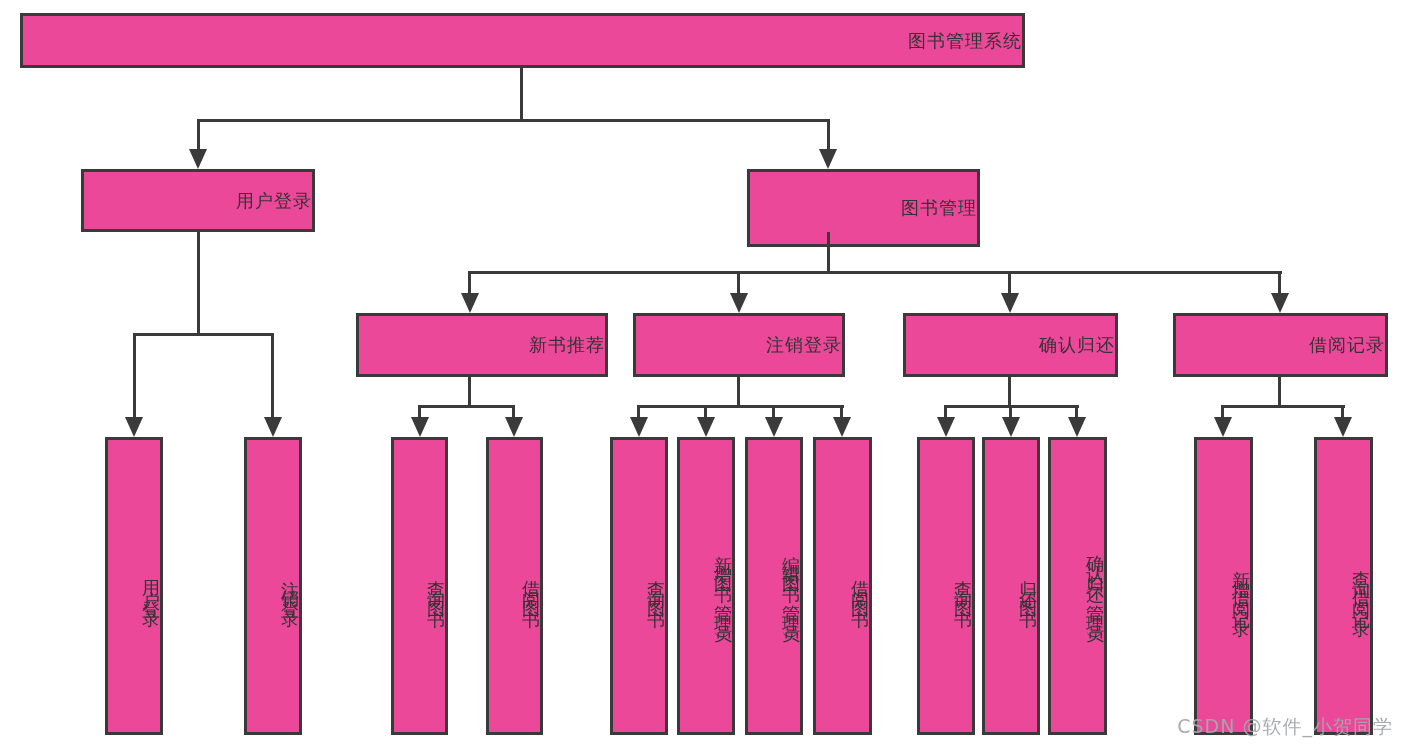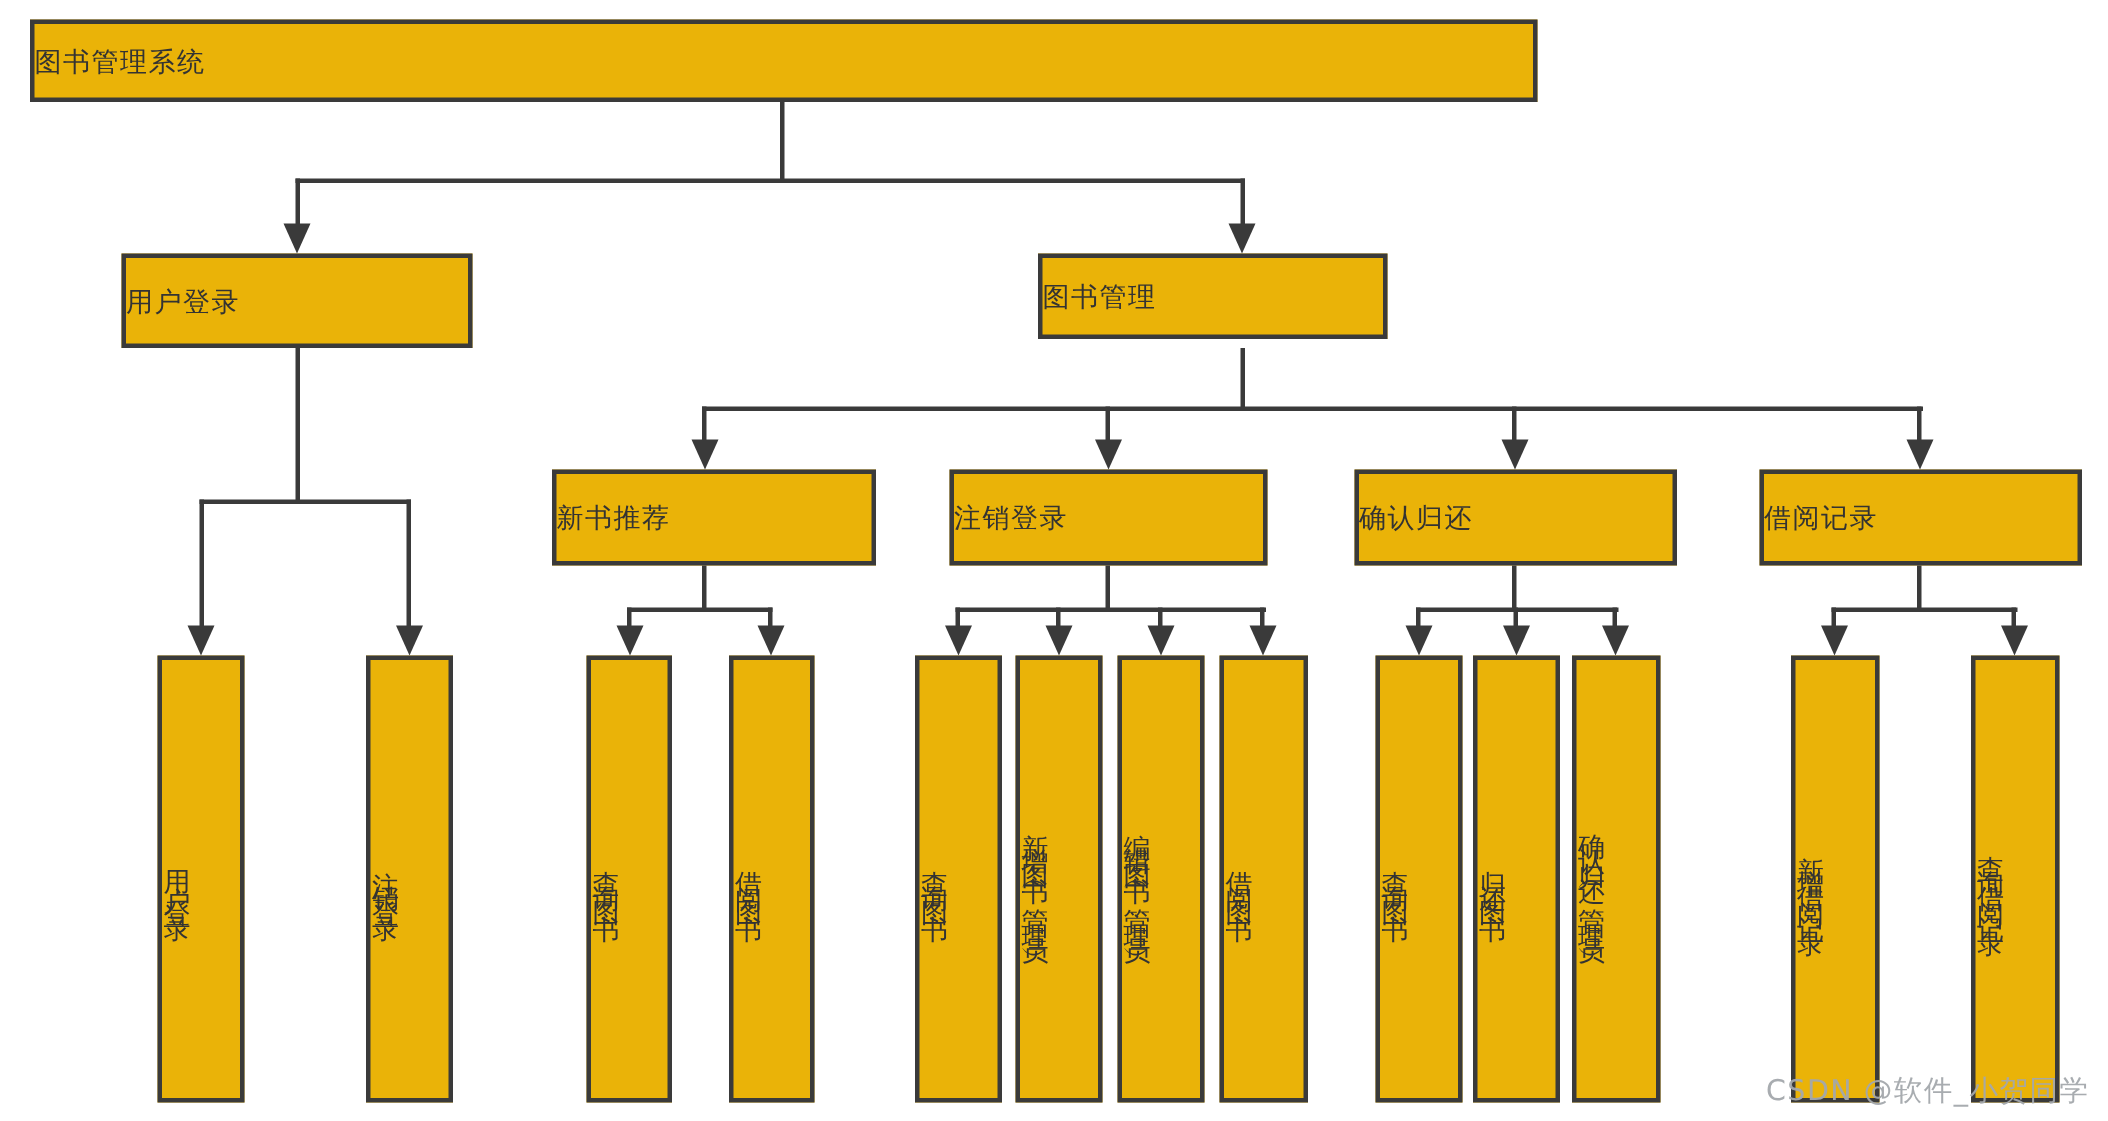--- a/index.html
+++ b/index.html
@@ -8,22 +8,22 @@
     --bg:#ffffff;
     --wm:#a4a8ac;
   }
   html,body{margin:0;padding:0;background:var(--bg);}
   #stage{
     position:relative;width:1405px;height:747px;background:var(--bg);
     font-family:"DejaVu Sans","Liberation Sans",sans-serif;
     color:var(--text);overflow:hidden;
   }
   .node{
-    position:absolute;background:#eab308;border:3px solid var(--line);
-    box-sizing:border-box;display:flex;align-items:center;justify-content:flex-start;
+    position:absolute;background:#ec4899;border:3px solid var(--line);
+    box-sizing:border-box;display:flex;align-items:center;justify-content:flex-end;
     font-size:18px;letter-spacing:1px;color:var(--text);
   }
   .leaf>span{
     writing-mode:vertical-rl;text-orientation:mixed;
     letter-spacing:10px;font-size:18px;line-height:1;
   }
   .ln{position:absolute;background:var(--line);}
   .arr{
     position:absolute;width:0;height:0;
     border-left:9px solid transparent;border-right:9px solid transparent;
@@ -39,25 +39,25 @@
 
 <div id="stage">
 
   <div class="node" style="left:20px;top:13px;width:1005px;height:55px">
     <span>图书管理系统</span>
   </div>
 
   <div class="node" style="left:81px;top:169px;width:234px;height:63px">
     <span>用户登录</span>
   </div>
-  <div class="node" style="left:692px;top:169px;width:233px;height:57px">
+  <div class="node" style="left:747px;top:169px;width:233px;height:78px">
     <span>图书管理</span>
   </div>
 
-  <div class="node" style="left:368px;top:313px;width:216px;height:64px">
+  <div class="node" style="left:356px;top:313px;width:252px;height:64px">
     <span>新书推荐</span>
   </div>
   <div class="node" style="left:633px;top:313px;width:212px;height:64px">
     <span>注销登录</span>
   </div>
   <div class="node" style="left:903px;top:313px;width:215px;height:64px">
     <span>确认归还</span>
   </div>
   <div class="node" style="left:1173px;top:313px;width:215px;height:64px">
     <span>借阅记录</span>

